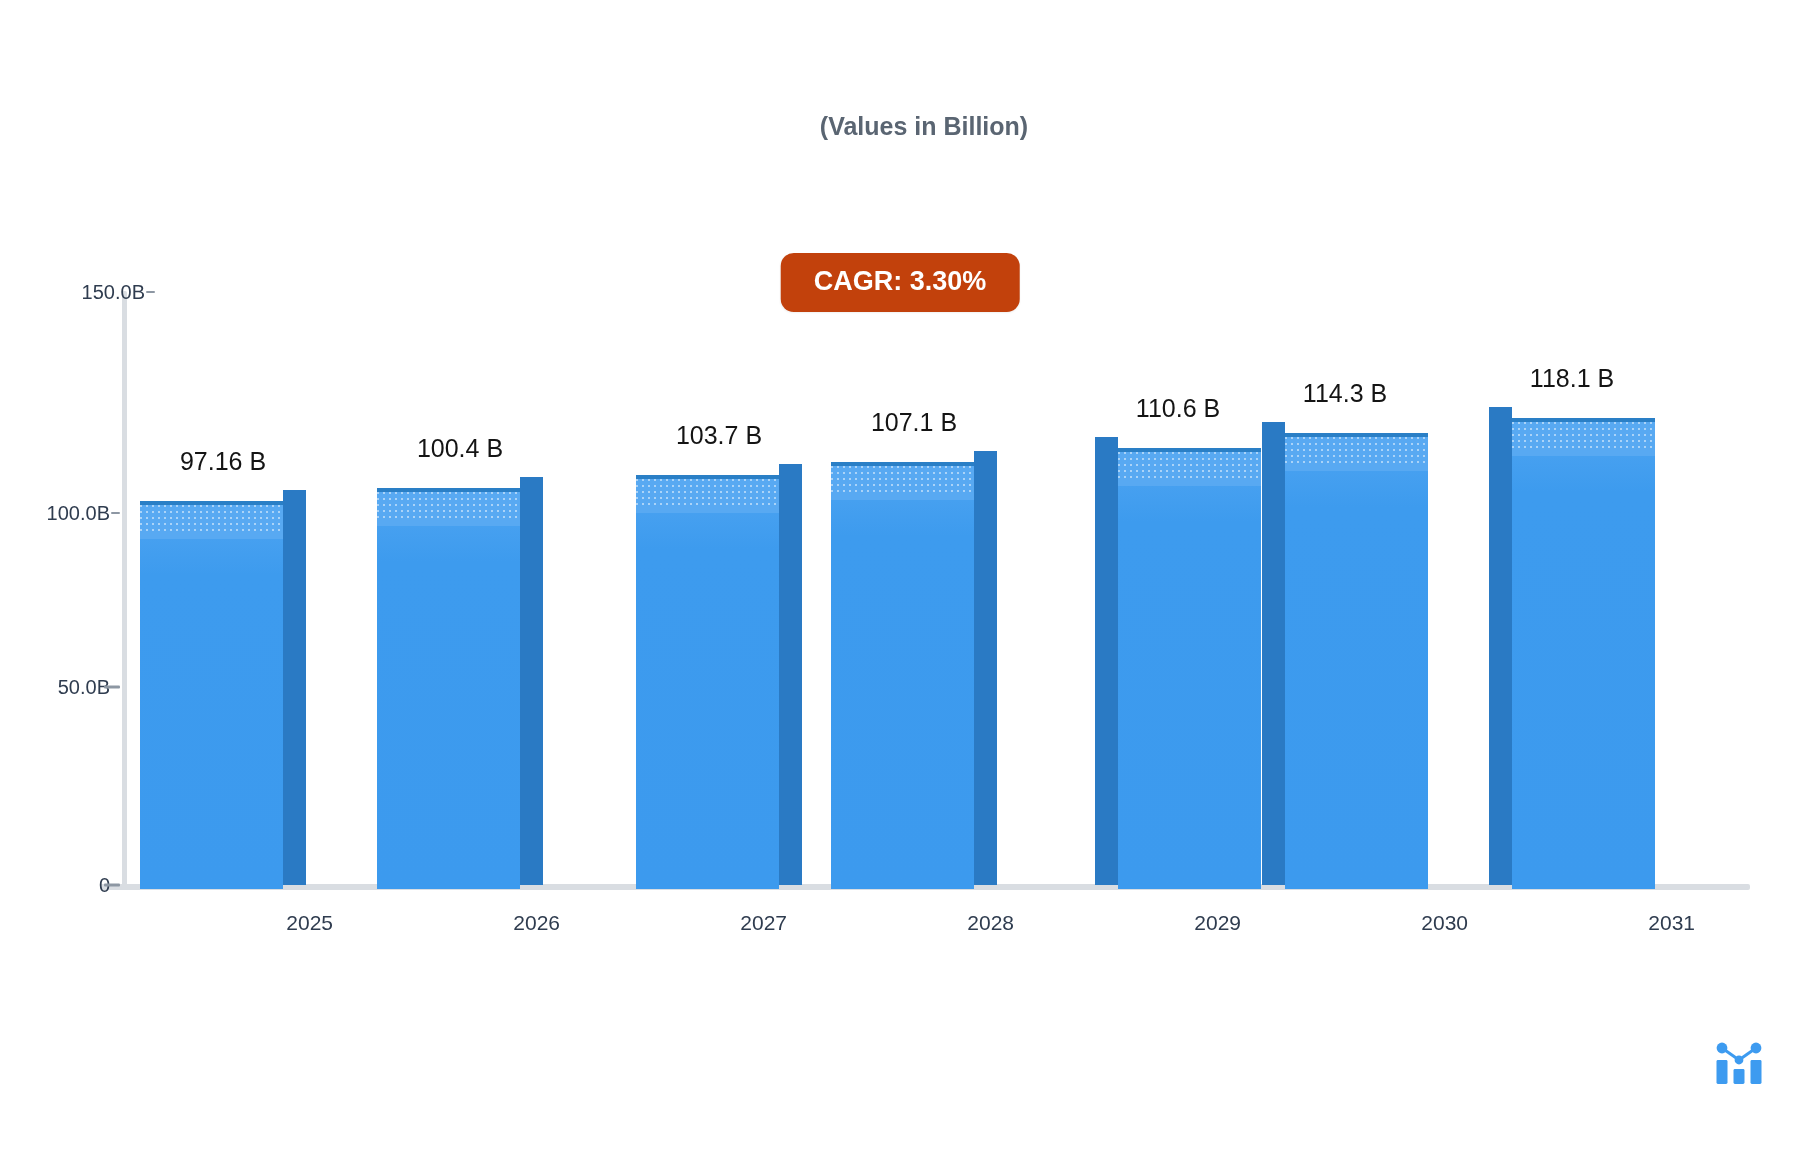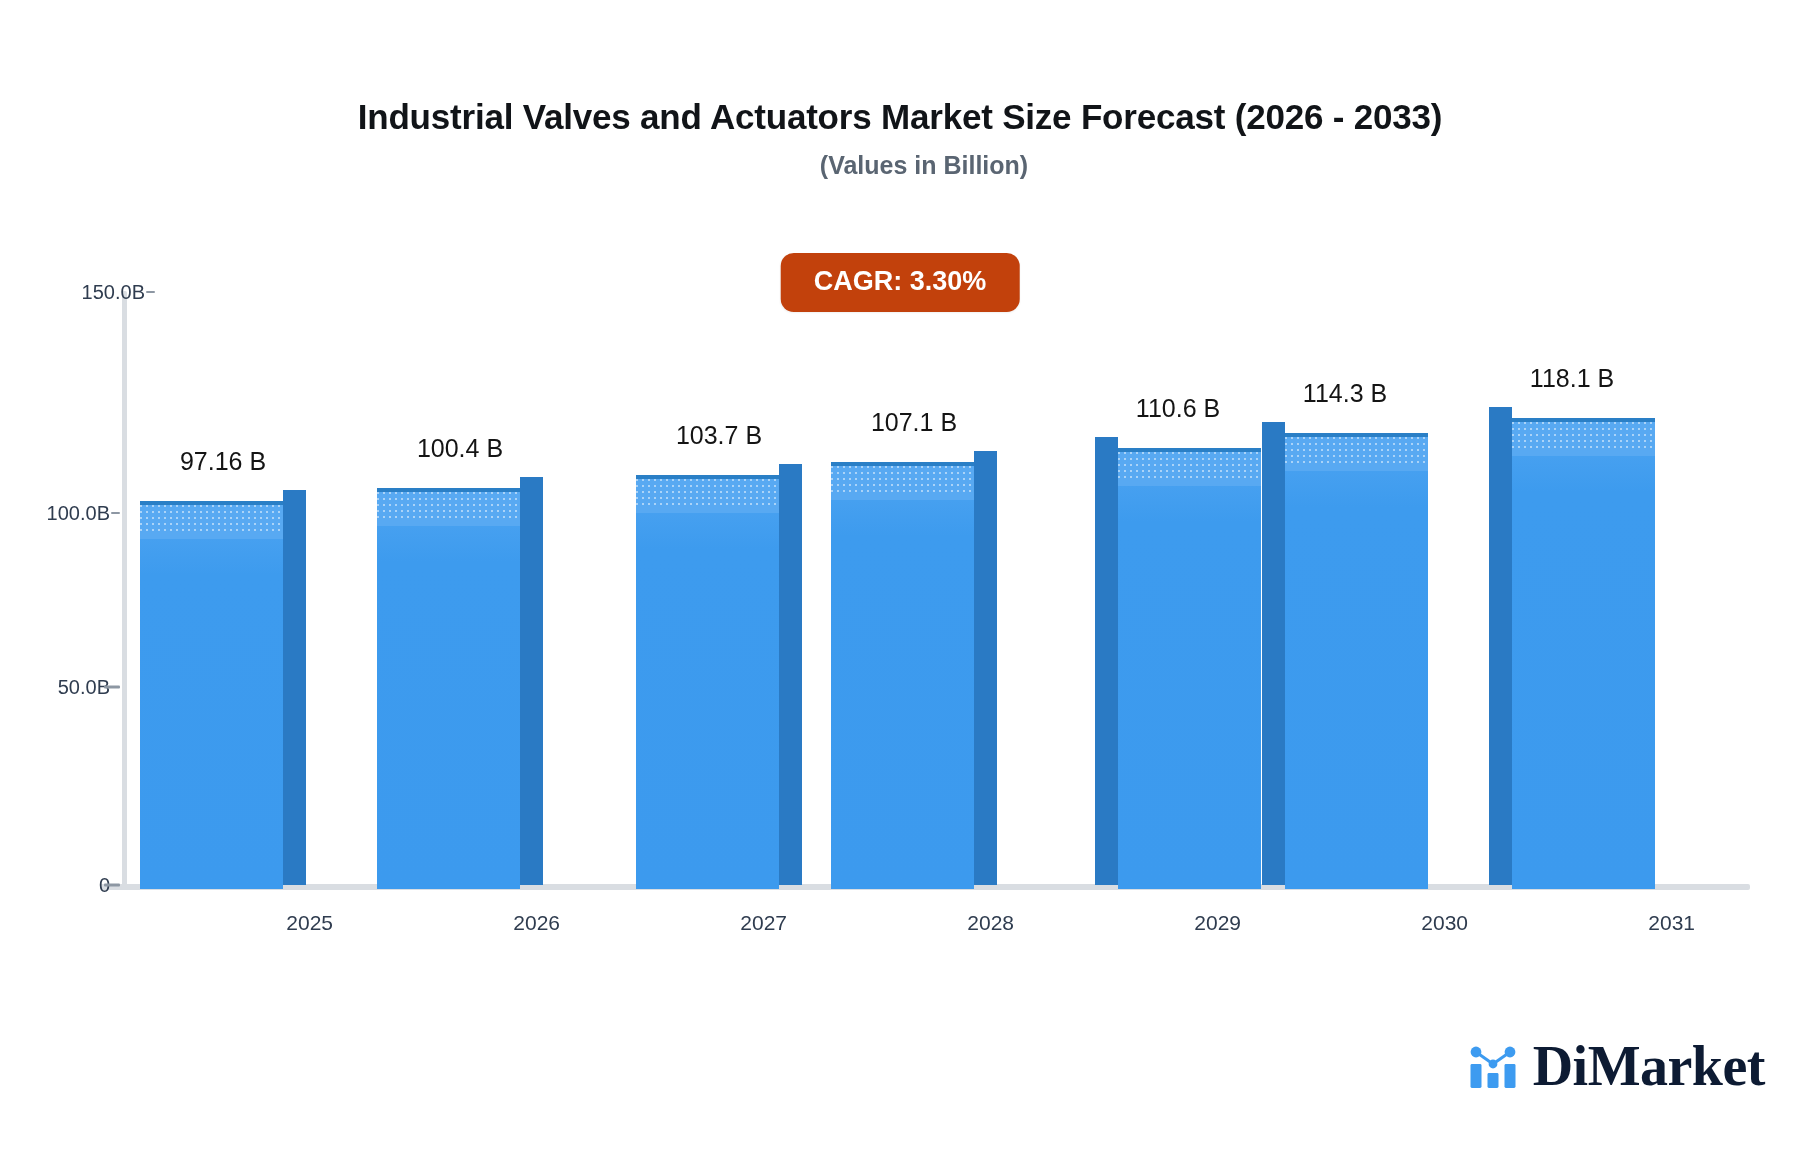--- a/index.html
+++ b/index.html
@@ -197,21 +197,20 @@
     line-height: 1;
     letter-spacing: -0.5px;
   }
 </style>
 </head>
 <body>
 
 <div id="chart-root">
 
   <div class="title-block">
-    <div class="chart-title">Industrial Valves and Actuators Market Size Forecast (2026 - 2033)</div>
     <div class="chart-subtitle">(Values in Billion)</div>
   </div>
 
   <div class="cagr-badge">CAGR: 3.30%</div>
 
   <div class="plot">
     <div class="y-axis-line"></div>
     <div class="x-axis-line"></div>
     <div id="y-ticks">
         <div class="y-tick minor" style="top: 292px; padding-left: 35px;"><span class="tick-label">150.0B</span><span class="tick-mark"></span></div>
@@ -273,16 +272,15 @@
         <line x1="9" y1="10" x2="26" y2="22" stroke="#3d9bf0" stroke-width="3"></line>
         <line x1="26" y1="22" x2="43" y2="10" stroke="#3d9bf0" stroke-width="3"></line>
         <circle cx="9" cy="10" r="5.4" fill="#3d9bf0"></circle>
         <circle cx="26" cy="22" r="4.4" fill="#3d9bf0"></circle>
         <circle cx="43" cy="10" r="5.4" fill="#3d9bf0"></circle>
         <rect x="3.5" y="22" width="11" height="24" rx="1.4" fill="#3d9bf0"></rect>
         <rect x="20.5" y="31" width="11" height="15" rx="1.4" fill="#3d9bf0"></rect>
         <rect x="37.5" y="22" width="11" height="24" rx="1.4" fill="#3d9bf0"></rect>
       </svg>
     </span>
-    <span class="logo-text">DiMarket</span>
   </div>
 
 </div>
 
 </body></html>

